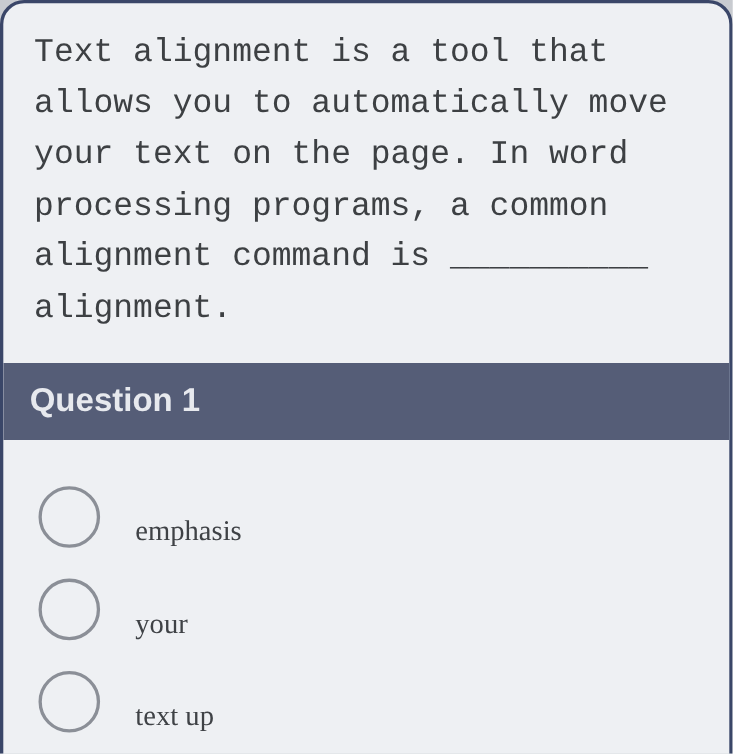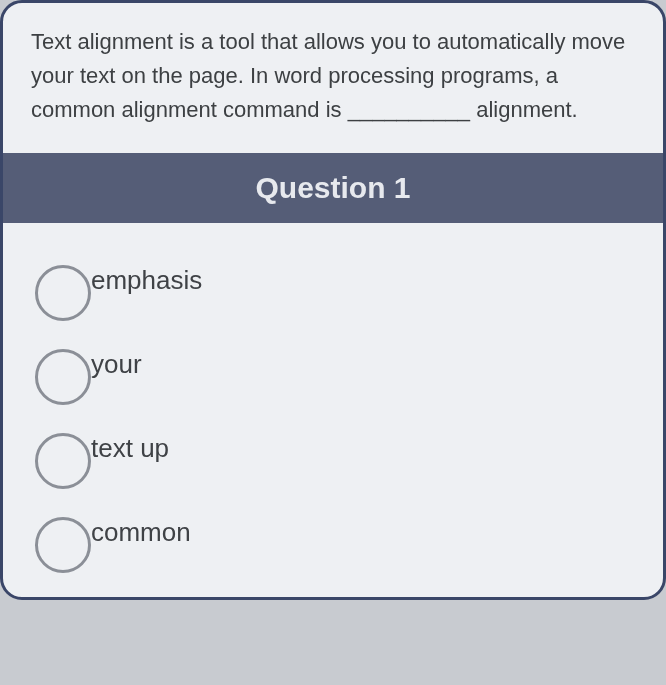--- a/index.html
+++ b/index.html
@@ -12,39 +12,41 @@
   .card {
     width: 666px;
     border: 3px solid #3a4668;
     border-radius: 22px;
     background: #eef0f3;
     overflow: hidden;
   }
   .prompt {
     padding: 22px 28px 26px 28px;
     color: #3d4043;
-    font-size: 22px;
+    font-size: 30px;
     line-height: 1.55;
+    font-family: Liberation Mono, monospace;
   }
   .qbar {
     background: #555d77;
     color: #e7e9ee;
     font-size: 30px;
     font-weight: 600;
-    padding: 18px 36px;
-    text-align: center;
+    padding: 18px 24px;
   }
   .options {
     padding: 28px 22px 10px 32px;
   }
   .opt {
     display: flex;
-    align-items: flex-start;
+    align-items: flex-end;
+    gap: 32px;
     padding: 14px 0;
     cursor: pointer;
+    font-family: Liberation Serif, serif;
   }
   .radio {
     width: 56px;
     height: 56px;
     border: 3px solid #8b8f97;
     border-radius: 50%;
     flex: 0 0 56px;
     background: transparent;
   }
   .opt-label {

